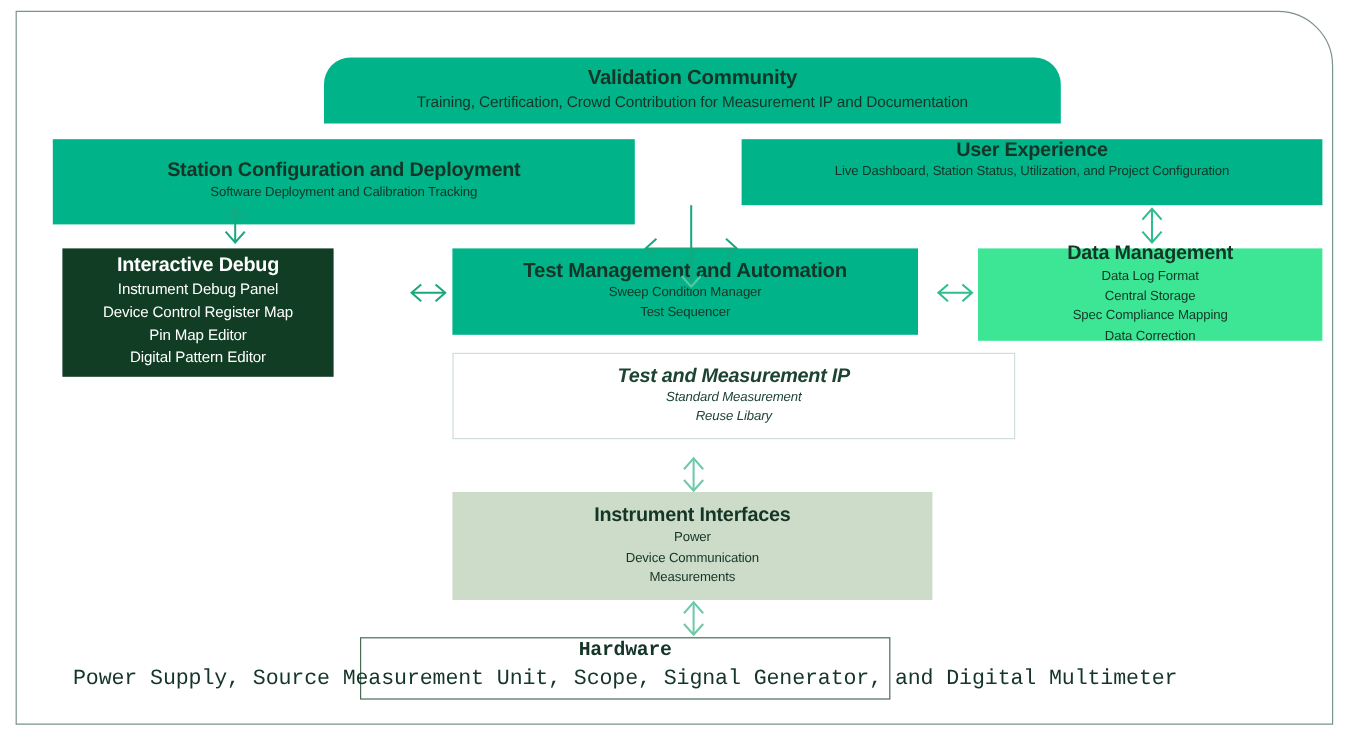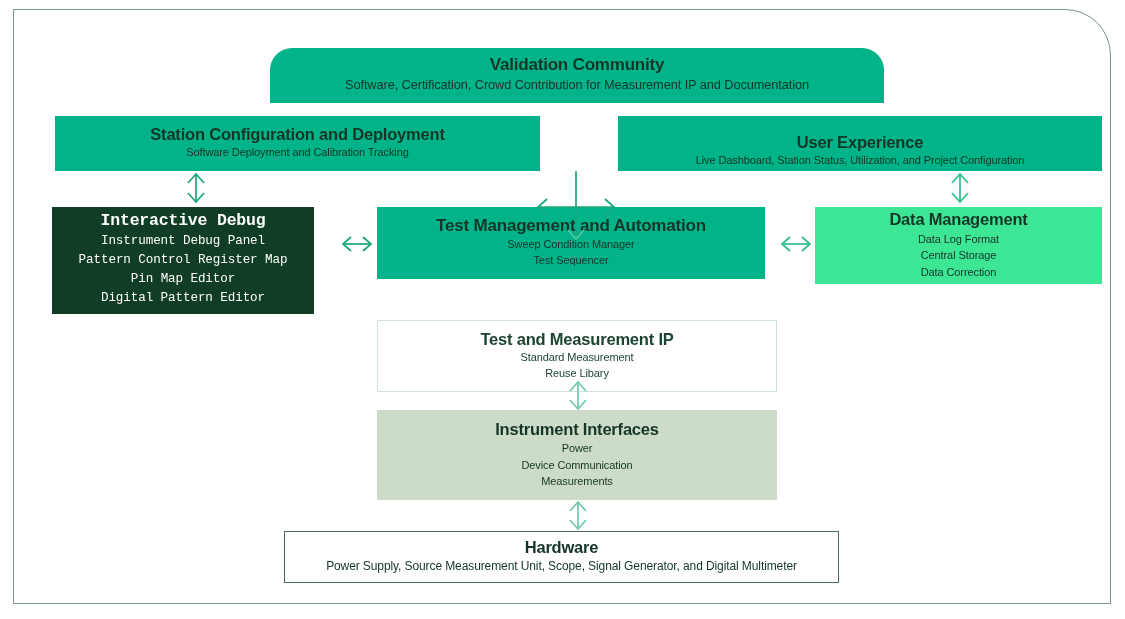--- a/index.html
+++ b/index.html
@@ -32,21 +32,21 @@
   
   .box {
     position: absolute;
     box-sizing: border-box;
     display: flex;
     flex-direction: column;
     align-items: center;
     justify-content: center;
     text-align: center;
     line-height: 1.0;
-    padding: 2px 6px;
+    padding: 19px 6px;
   }
   .box .title {
     font-weight: bold;
     font-size: 16.5px;
     letter-spacing: -0.2px;
     margin-bottom: 3px;
     white-space: nowrap;
   }
   .box .sub {
     font-size: 11px;
@@ -64,89 +64,90 @@
   .hw         { background: #ffffff; border: 1.3px solid #4a6b58; color: #143527; }
 
   
   #b-validation {
     left: 256px; top: 38px; width: 614px; height: 55px;
     border-top-left-radius: 22px; border-top-right-radius: 22px;
   }
   #b-validation .title { font-size: 17px; }
   #b-validation .sub   { font-size: 12.8px; }
 
-  #b-station  { left: 41px;  top: 106px; width: 485px; height: 55px; }
+  #b-station  { left: 30px;  top: 106px; width: 485px; height: 71px; }
   #b-ux       { left: 604px; top: 106px; width: 484px; height: 55px; justify-content: flex-end; }
 
-  #b-debug    { left: 38px;  top: 197px; width: 262px; height: 107px; font-family: Liberation Mono, monospace; }
+  #b-debug    { left: 38px;  top: 197px; width: 226px; height: 107px; }
   #b-debug .title { font-size: 16.5px; margin-bottom: 2px;}
   #b-debug .sub   { font-size: 12.6px; line-height: 1.5; }
 
   #b-tma      { left: 363px; top: 197px; width: 388px; height: 72px; }
   #b-tma .title { font-size: 17px; }
 
   #b-data     { left: 801px; top: 197px; width: 287px; height: 77px; }
   #b-data .sub { line-height: 1.5; }
 
-  #b-tmip     { left: 363px; top: 310px; width: 400px; height: 72px; }
+  #b-tmip     { left: 363px; top: 284px; width: 469px; height: 72px; font-style: italic; }
   #b-instr    { left: 363px; top: 400px; width: 400px; height: 90px; }
   #b-instr .sub { line-height: 1.5; }
-  #b-hw       { left: 270px; top: 521px; width: 555px; height: 52px; }
-  #b-hw .sub  { font-size: 12px; }
+  #b-hw       { left: 286px; top: 521px; width: 442px; height: 52px; font-family: Liberation Mono, monospace; }
+  #b-hw .sub  { font-size: 18px; }
 
   
   .conn { position: absolute; }
   .conn svg { display: block; overflow: visible; }
 
   #c-cross  { left: 520px; top: 161px; }
   #c-left   { left: 168px; top: 163px; }
   #c-right  { left: 932px; top: 163px; }
   #c-dbg    { left: 327px; top: 222px; }
   #c-dm     { left: 766px; top: 222px; }
   #c-tmip   { left: 550px; top: 371px; }
   #c-instr  { left: 550px; top: 491px; }
 </style>
 </head>
 <body>
 
 <div id="frame">
 
   <div class="box teal" id="b-validation">
     <div class="title">Validation Community</div>
-    <div class="sub">Software, Certification, Crowd Contribution for Measurement IP and Documentation</div>
+    <div class="sub">Training, Certification, Crowd Contribution for Measurement IP and Documentation</div>
   </div>
 
   <div class="box teal" id="b-station">
     <div class="title">Station Configuration and Deployment</div>
     <div class="sub">Software Deployment and Calibration Tracking</div>
   </div>
 
   <div class="box teal" id="b-ux">
     <div class="title">User Experience</div>
     <div class="sub">Live Dashboard, Station Status, Utilization, and Project Configuration</div>
   </div>
 
   <div class="box teal-dark" id="b-debug">
     <div class="title">Interactive Debug</div>
     <div class="sub">Instrument Debug Panel</div>
-    <div class="sub">Pattern Control Register Map</div>
+    <div class="sub">Device Control Register Map</div>
     <div class="sub">Pin Map Editor</div>
     <div class="sub">Digital Pattern Editor</div>
   </div>
 
   <div class="box teal" id="b-tma">
     <div class="title">Test Management and Automation</div>
     <div class="sub">Sweep Condition Manager</div>
     <div class="sub">Test Sequencer</div>
   </div>
 
   <div class="box mint" id="b-data">
     <div class="title">Data Management</div>
     <div class="sub">Data Log Format</div>
     <div class="sub">Central Storage</div>
+    <div class="sub">Spec Compliance Mapping</div>
     <div class="sub">Data Correction</div>
   </div>
 
   <div class="box outline" id="b-tmip">
     <div class="title">Test and Measurement IP</div>
     <div class="sub">Standard Measurement</div>
     <div class="sub">Reuse Libary</div>
   </div>
 
   <div class="box sage" id="b-instr">

